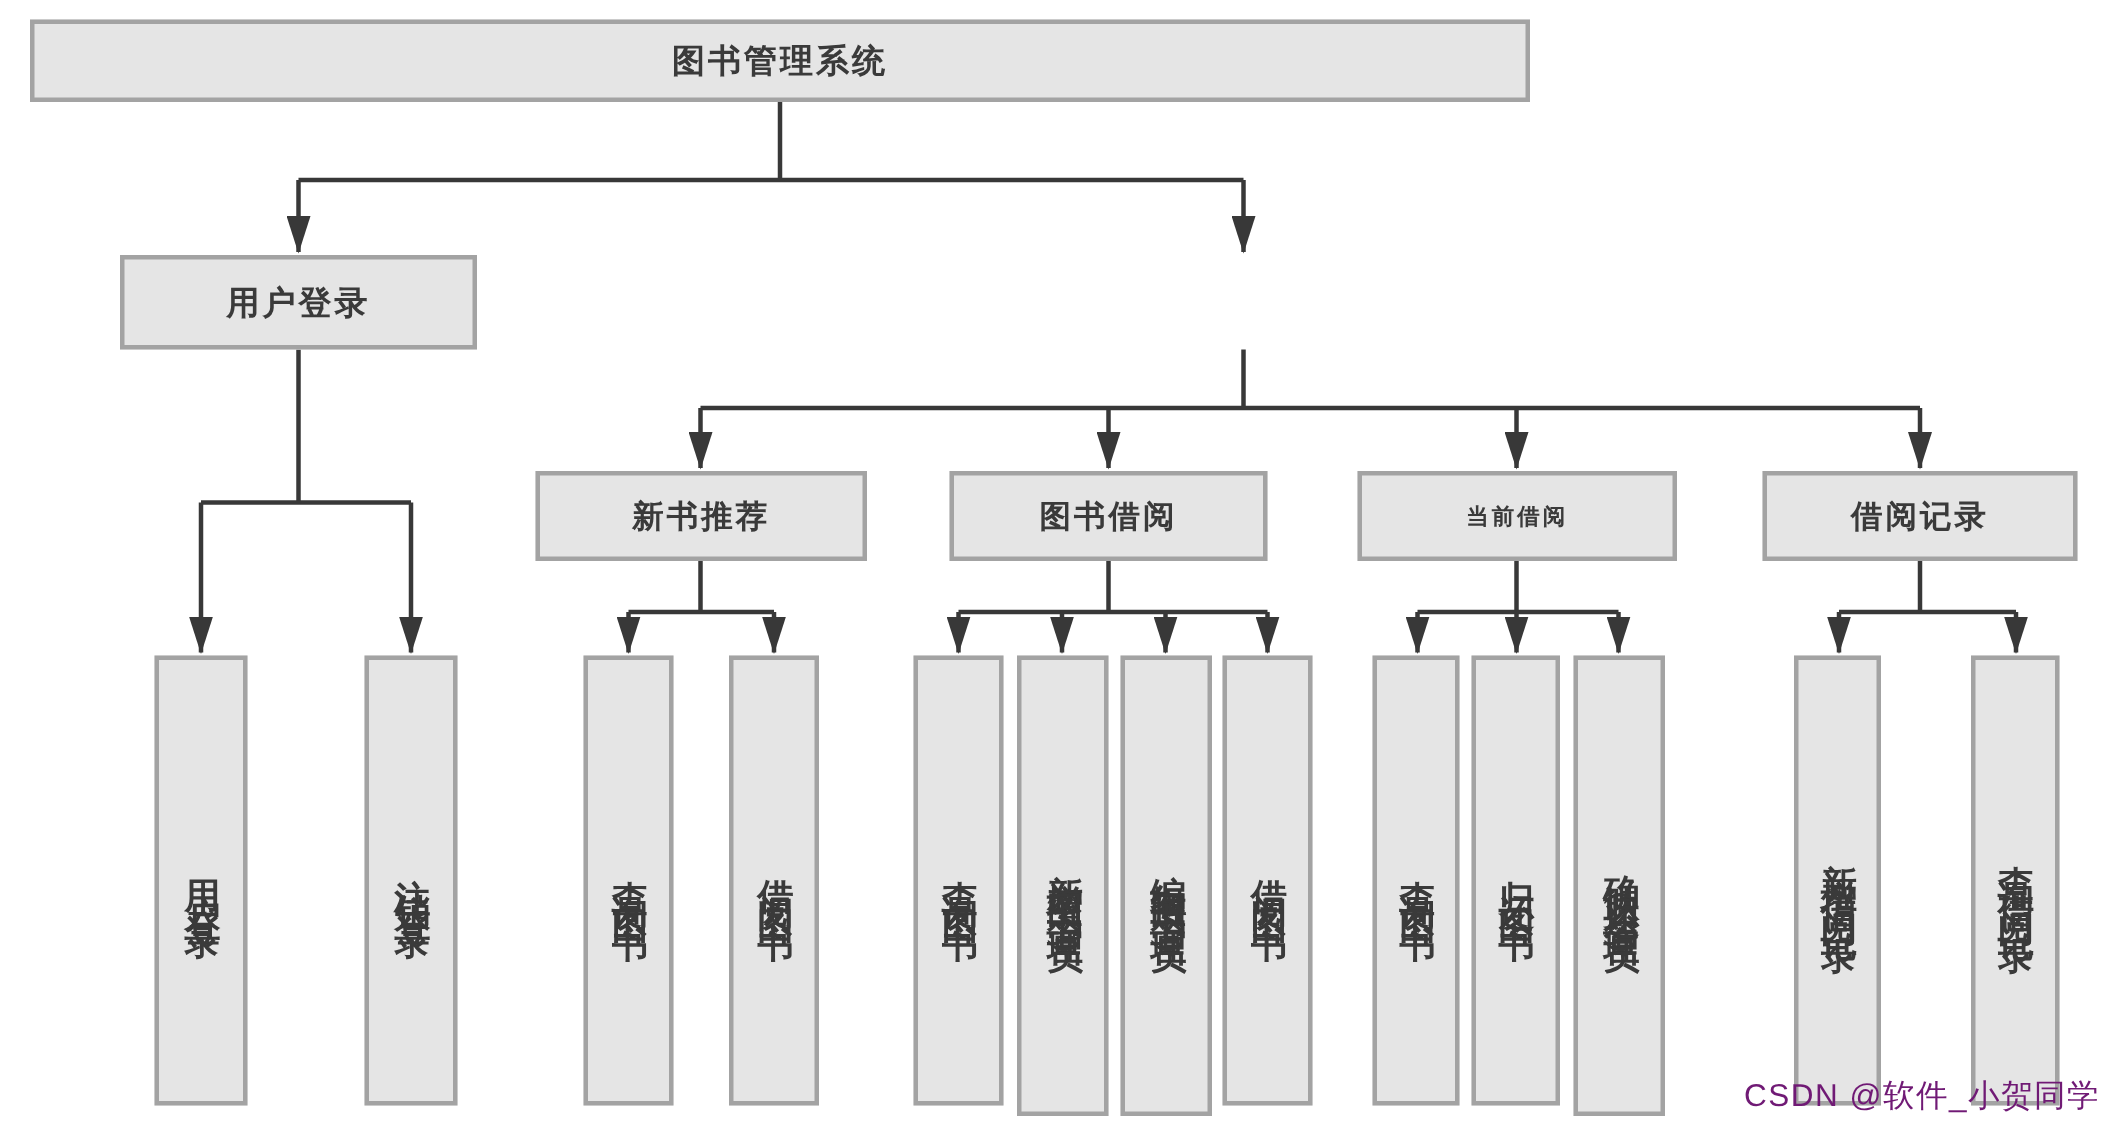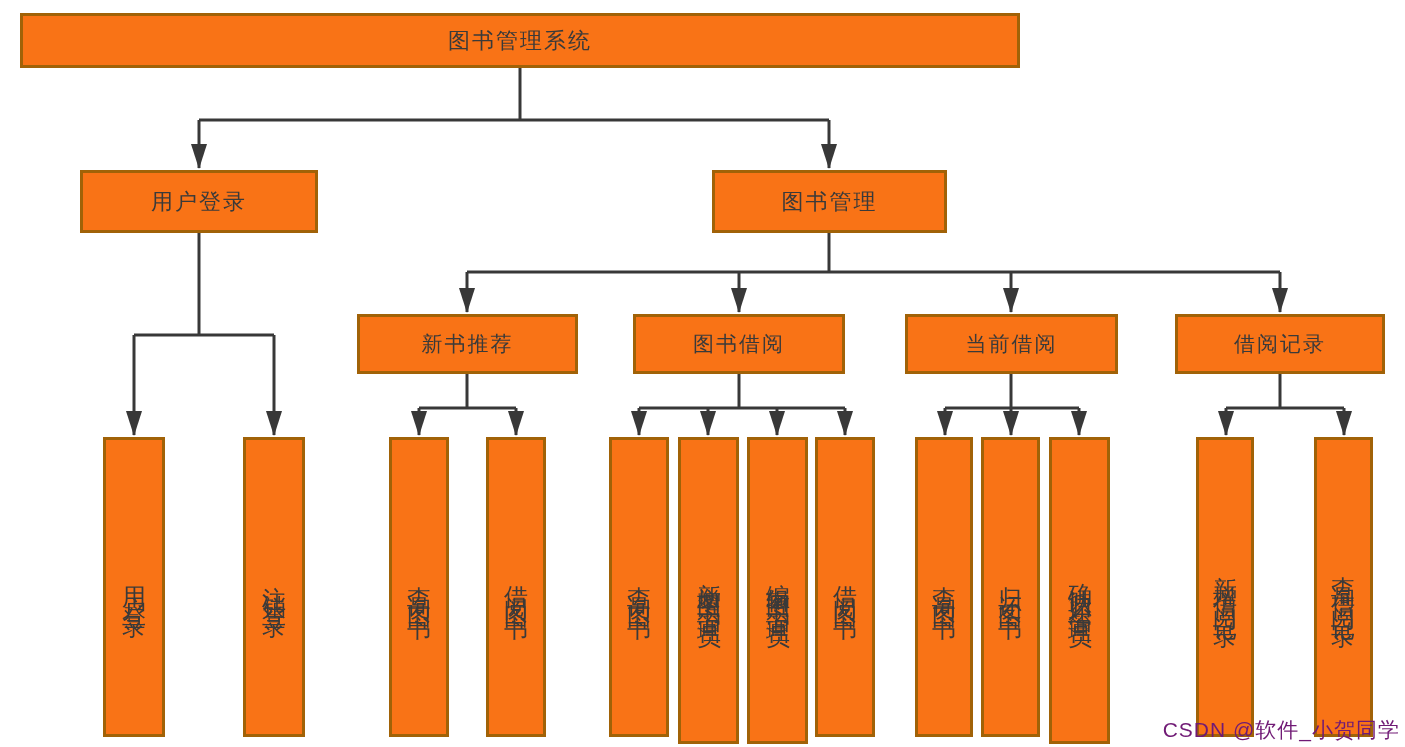--- a/index.html
+++ b/index.html
@@ -10,44 +10,45 @@
     font-family:"Liberation Sans","DejaVu Sans",sans-serif;
     overflow:hidden;
   }
   .wires {
     position:absolute; left:0; top:0; width:1405px; height:747px;
     z-index:0;
   }
   .node {
     position:absolute;
     box-sizing:border-box;
-    border:3px solid #a16207;
-    background:#f97316;
+    border:3px solid #a3a3a3;
+    background:#e5e5e5;
     color:#3a3a3a;
     z-index:1;
+    font-weight:bold;
   }
   .hnode {
     display:flex; align-items:center; justify-content:center;
     font-size:22px; letter-spacing:2px; white-space:nowrap;
   }
   .vnode {
     writing-mode:vertical-rl;
     text-align:center;
     font-size:24px;
     letter-spacing:10px;
     line-height:54px;
   }
   .vnode.long { letter-spacing:6px; }
   
   .n-root   { left:20px;  top:13px;  width:1000px; height:55px; }
   .n-login  { left:80px;  top:170px; width:238px;  height:63px; }
   .n-mgmt   { left:712px; top:170px; width:235px;  height:63px; }
   .n-newrec { left:357px; top:314px; width:221px;  height:60px; font-size:21px; }
   .n-borrow { left:633px; top:314px; width:212px;  height:60px; font-size:21px; }
-  .n-current{ left:905px; top:314px; width:213px;  height:60px; font-size:21px; }
+  .n-current{ left:905px; top:314px; width:213px;  height:60px; font-size:15px; }
   .n-record { left:1175px;top:314px; width:210px;  height:60px; font-size:21px; }
 
   .l-ulogin { left:103px; top:437px; width:62px; height:300px; line-height:56px; }
   .l-ulogout{ left:243px; top:437px; width:62px; height:300px; line-height:56px; }
   .l-nq     { left:389px; top:437px; width:60px; height:300px; }
   .l-nb     { left:486px; top:437px; width:60px; height:300px; }
   .l-bq     { left:609px; top:437px; width:60px; height:300px; }
   .l-badd   { left:678px; top:437px; width:61px; height:307px; }
   .l-bedit  { left:747px; top:437px; width:61px; height:307px; }
   .l-bb     { left:815px; top:437px; width:60px; height:300px; }
@@ -118,21 +119,20 @@
       <path d="M1280 374 V408"></path>
       <path d="M1226 408 H1344"></path>
       <path d="M1226 408 V435" marker-end="url(#arrow)"></path>
       <path d="M1344 408 V435" marker-end="url(#arrow)"></path>
     </g>
   </svg>
 
   <div class="node hnode n-root">图书管理系统</div>
 
   <div class="node hnode n-login">用户登录</div>
-  <div class="node hnode n-mgmt">图书管理</div>
 
   <div class="node hnode n-newrec">新书推荐</div>
   <div class="node hnode n-borrow">图书借阅</div>
   <div class="node hnode n-current">当前借阅</div>
   <div class="node hnode n-record">借阅记录</div>
 
   <div class="node vnode l-ulogin">用户登录</div>
   <div class="node vnode l-ulogout">注销登录</div>
 
   <div class="node vnode l-nq">查询图书</div>

